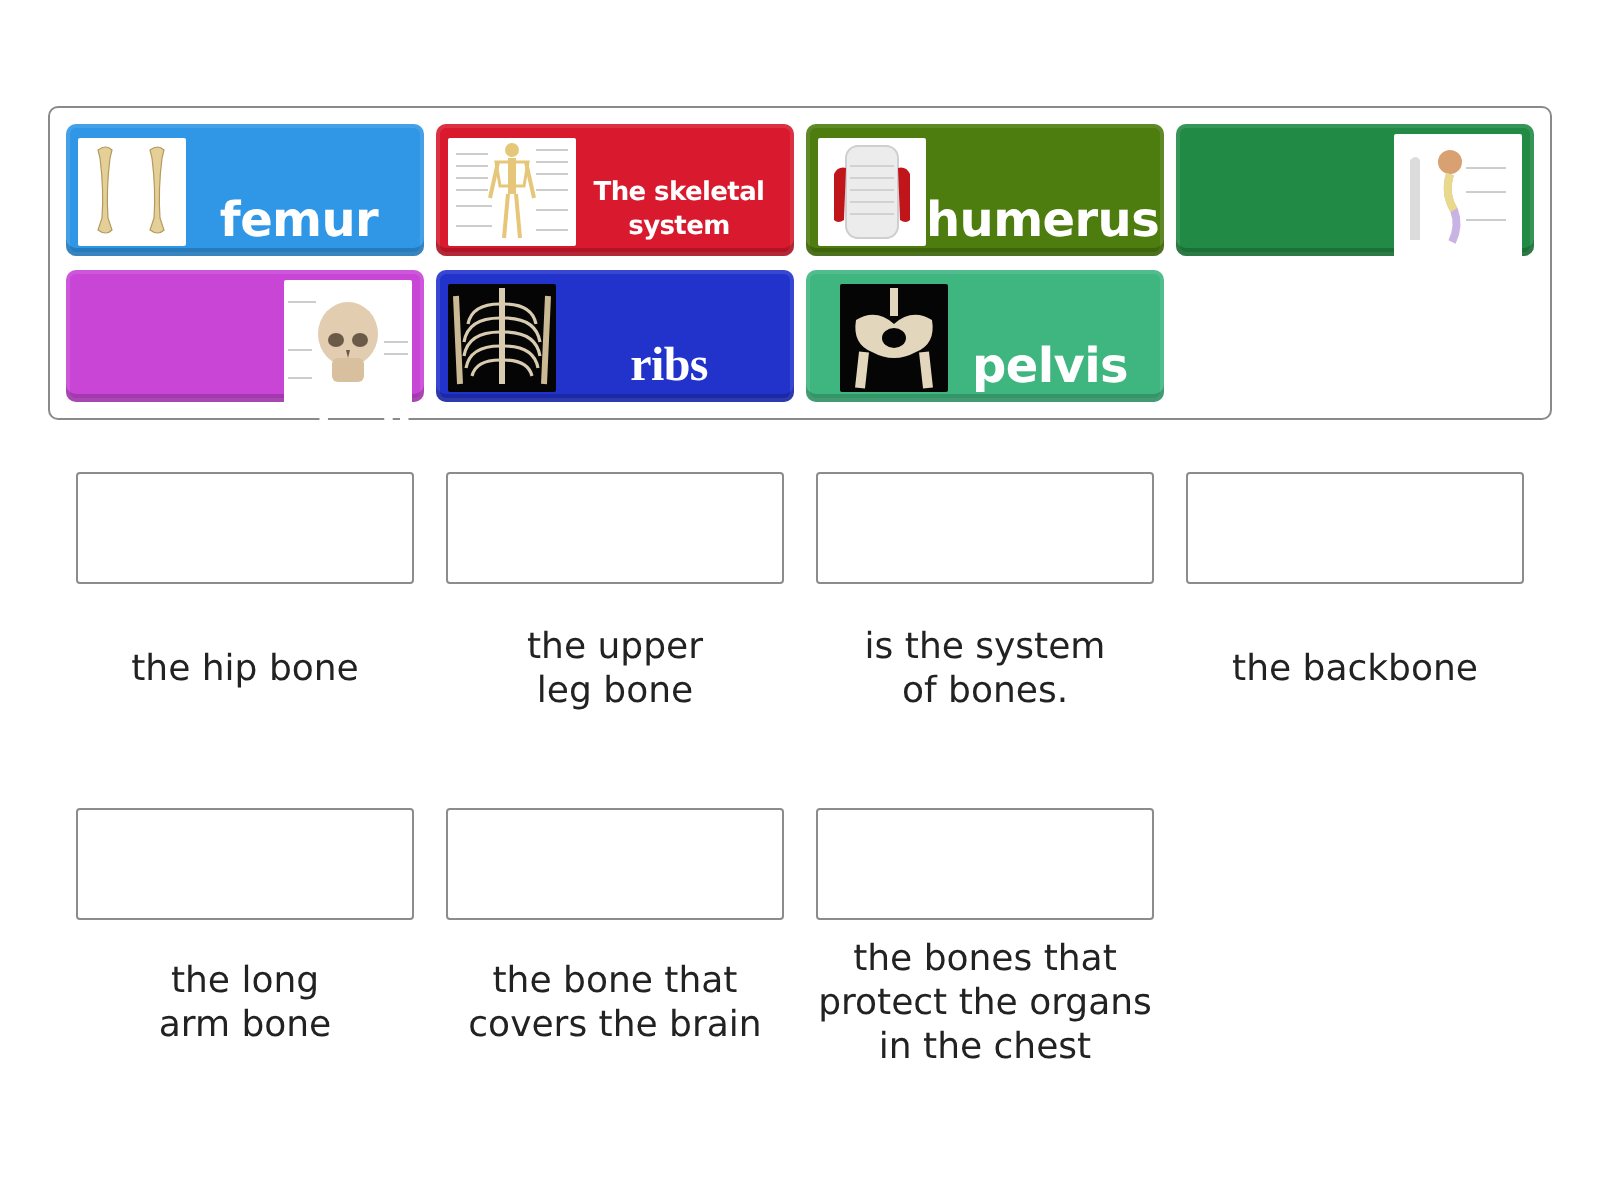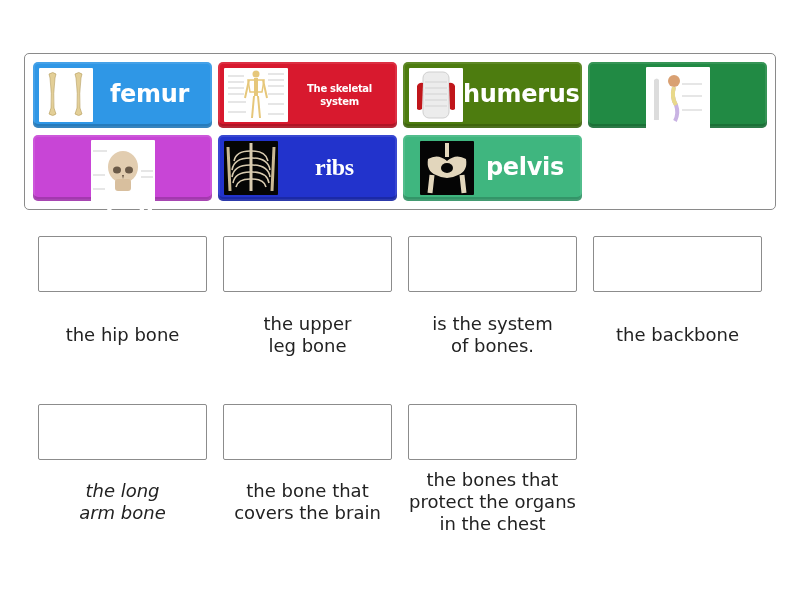--- a/index.html
+++ b/index.html
@@ -5,34 +5,34 @@
   * { box-sizing: border-box; margin: 0; padding: 0; }
   html, body { width: 800px; height: 600px; background: #ffffff; overflow: hidden; }
   body { position: relative; font-family: "DejaVu Sans", "Liberation Sans", sans-serif; }
 
   .tray {
     position: absolute; left: 24px; top: 53px; width: 752px; height: 157px;
     border: 1px solid #8a8a8a; border-radius: 5px; background: #fff;
   }
   .card {
     position: absolute; width: 179px; height: 66px; border-radius: 5px;
-    display: flex; align-items: center; padding: 5px 6px;
+    display: flex; align-items: flex-end; padding: 5px 6px;
     box-shadow: inset 0 -4px 0 rgba(0,0,0,0.18), inset 0 0 0 2px rgba(255,255,255,0.10);
     cursor: grab;
   }
   .card .thumb {
     width: 54px; height: 54px; flex: 0 0 54px; border-radius: 1px; overflow: hidden;
     background: #fff; display: flex; align-items: center; justify-content: center;
   }
   .card .thumb.dark { background: #050505; }
   .card .label {
     flex: 1; color: #fff; font-weight: bold; text-align: center;
     font-size: 24px; line-height: 1.05; letter-spacing: -0.3px;
   }
-  .card .label.small { font-size: 10px; line-height: 1.3; }
+  .card .label.small { font-size: 13px; line-height: 1.3; }
 
   .drop {
     position: absolute; width: 169px; height: 56px; border: 1px solid #8c8c8c;
     border-radius: 2px; background: #fff;
   }
   .desc {
     position: absolute; width: 185px; text-align: center; color: #222;
     font-size: 18px; line-height: 22px; white-space: pre-line;
     display: flex; align-items: center; justify-content: center;
   }
@@ -156,19 +156,19 @@
 <div class="desc" style="left:215px;top:312px;height:46px;">the upper
 leg bone</div>
 <div class="desc" style="left:400px;top:312px;height:46px;">is the system
 of bones.</div>
 <div class="desc" style="left:585px;top:312px;height:46px;">the backbone</div>
 
 <div class="drop" style="left:38px;top:404px;"></div>
 <div class="drop" style="left:223px;top:404px;"></div>
 <div class="drop" style="left:408px;top:404px;"></div>
 
-<div class="desc" style="left:30px;top:469px;height:66px;font-style:italic;">the long
+<div class="desc" style="left:30px;top:469px;height:66px;">the long
 arm bone</div>
 <div class="desc" style="left:215px;top:469px;height:66px;">the bone that
 covers the brain</div>
 <div class="desc" style="left:400px;top:469px;height:66px;">the bones that
 protect the organs
 in the chest</div>
 
 </body></html>

